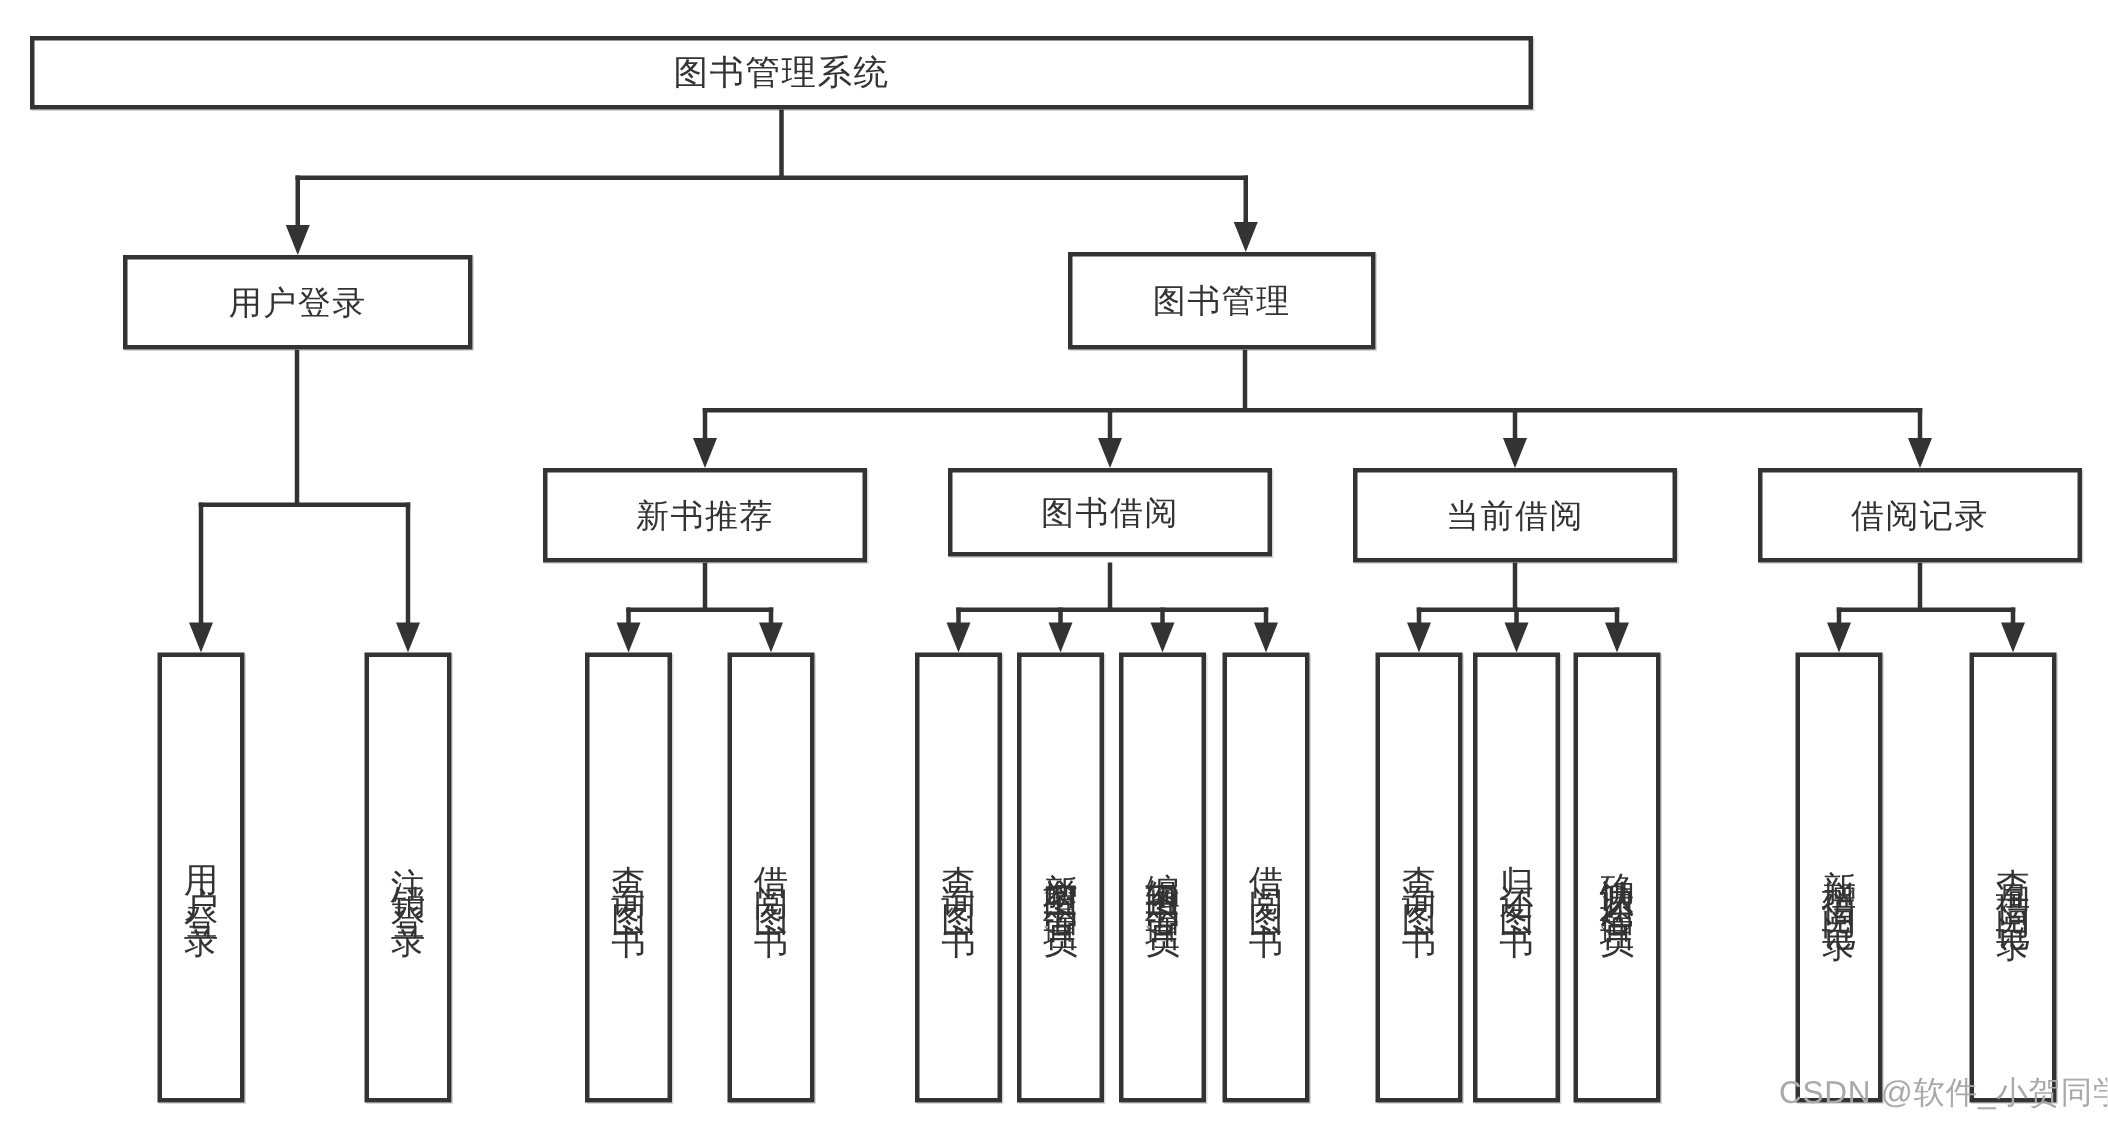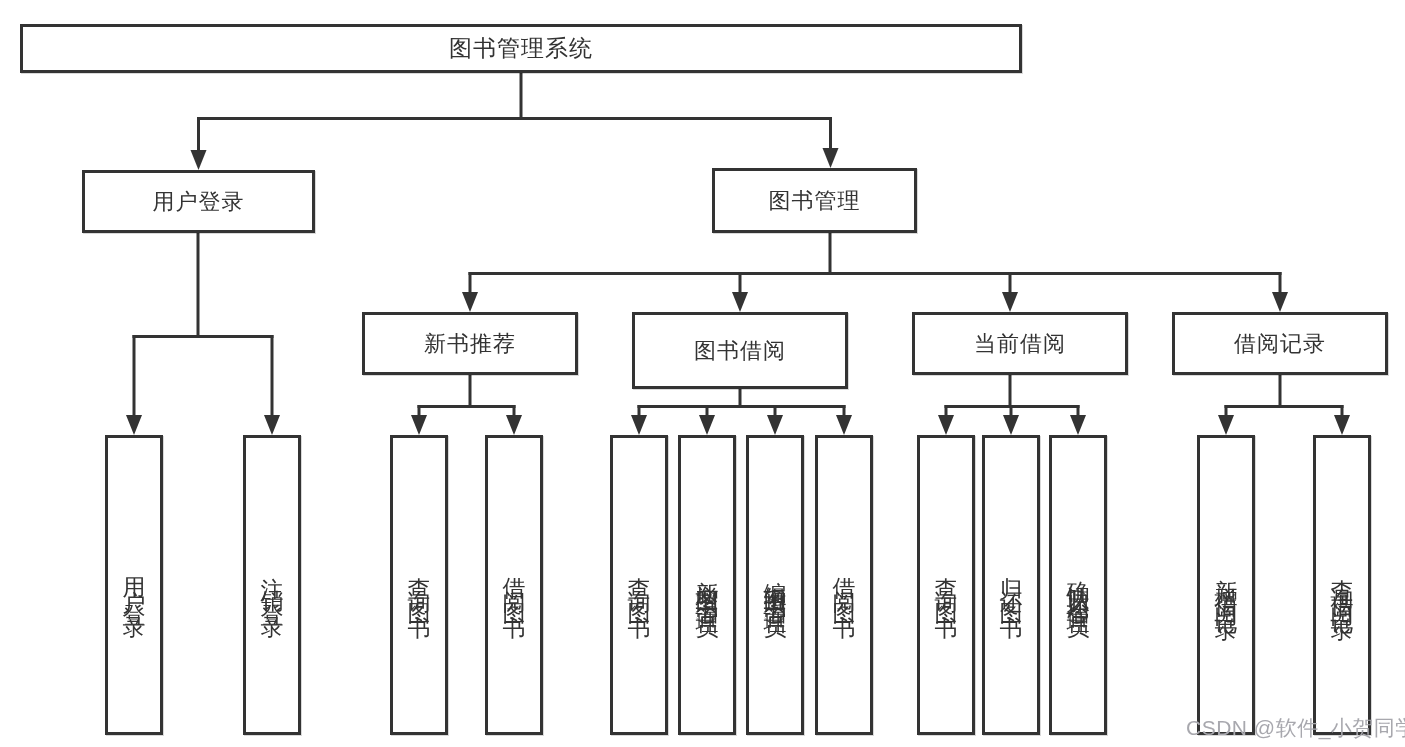--- a/index.html
+++ b/index.html
@@ -137,22 +137,22 @@
       <polygon points="1334,415 1350,415 1342,435"></polygon>
     </g>
   </svg>
 
   <div class="node root" style="left:20px;top:24px;width:1002px;height:49px;">图书管理系统</div>
 
   <div class="node" style="left:82px;top:170px;width:233px;height:63px;">用户登录</div>
   <div class="node" style="left:712px;top:168px;width:205px;height:65px;">图书管理</div>
 
   <div class="node" style="left:362px;top:312px;width:216px;height:63px;">新书推荐</div>
-  <div class="node" style="left:632px;top:312px;width:216px;height:77px;">图书借阅</div>
-  <div class="node" style="left:902px;top:312px;width:216px;height:63px;margin-left:10px;">当前借阅</div>
+  <div class="node" style="left:632px;top:312px;width:216px;height:59px;">图书借阅</div>
+  <div class="node" style="left:902px;top:312px;width:216px;height:63px;">当前借阅</div>
   <div class="node" style="left:1172px;top:312px;width:216px;height:63px;">借阅记录</div>
 
   <div class="leaf ls-wide" style="left:105px;">
       <span>用户登录</span>
     </div>
   <div class="leaf ls-wide" style="left:243px;">
       <span>注销登录</span>
     </div>
 
   <div class="leaf ls-wide" style="left:390px;">

